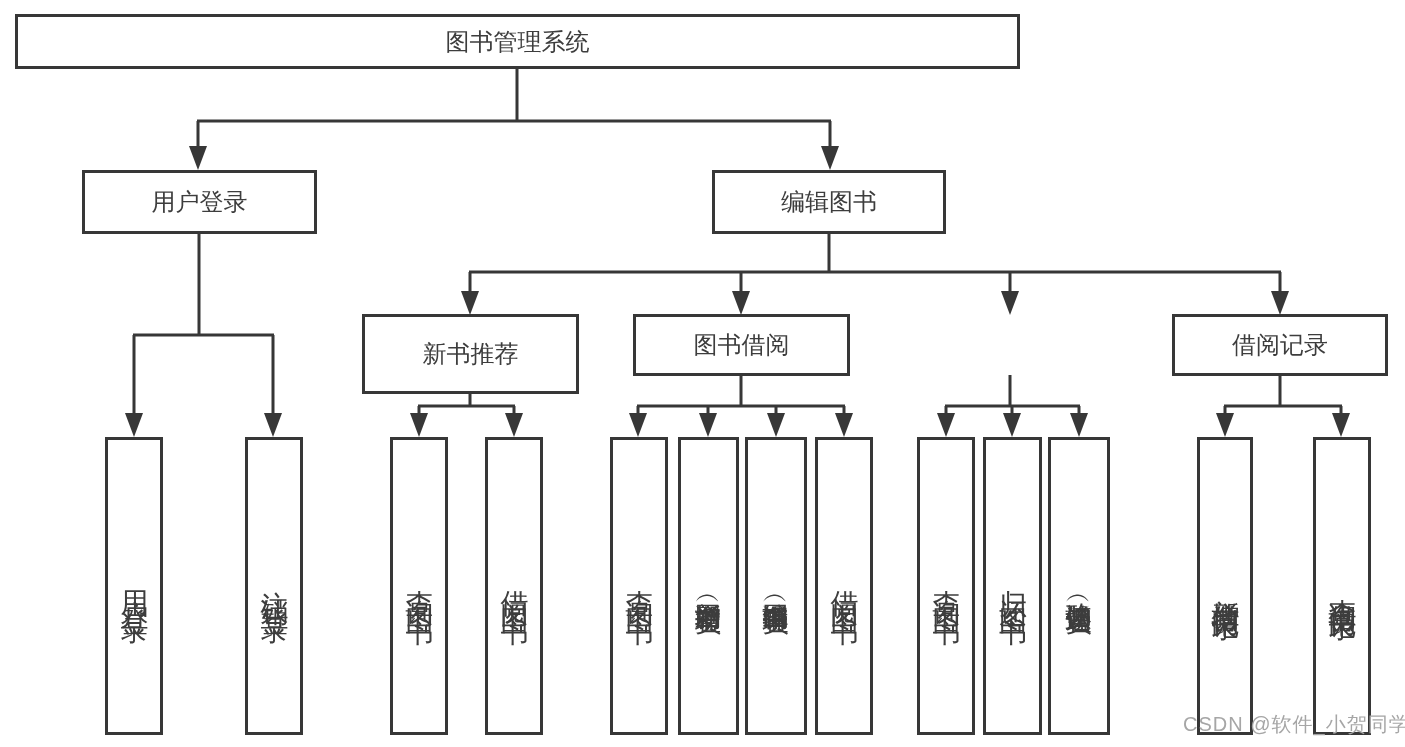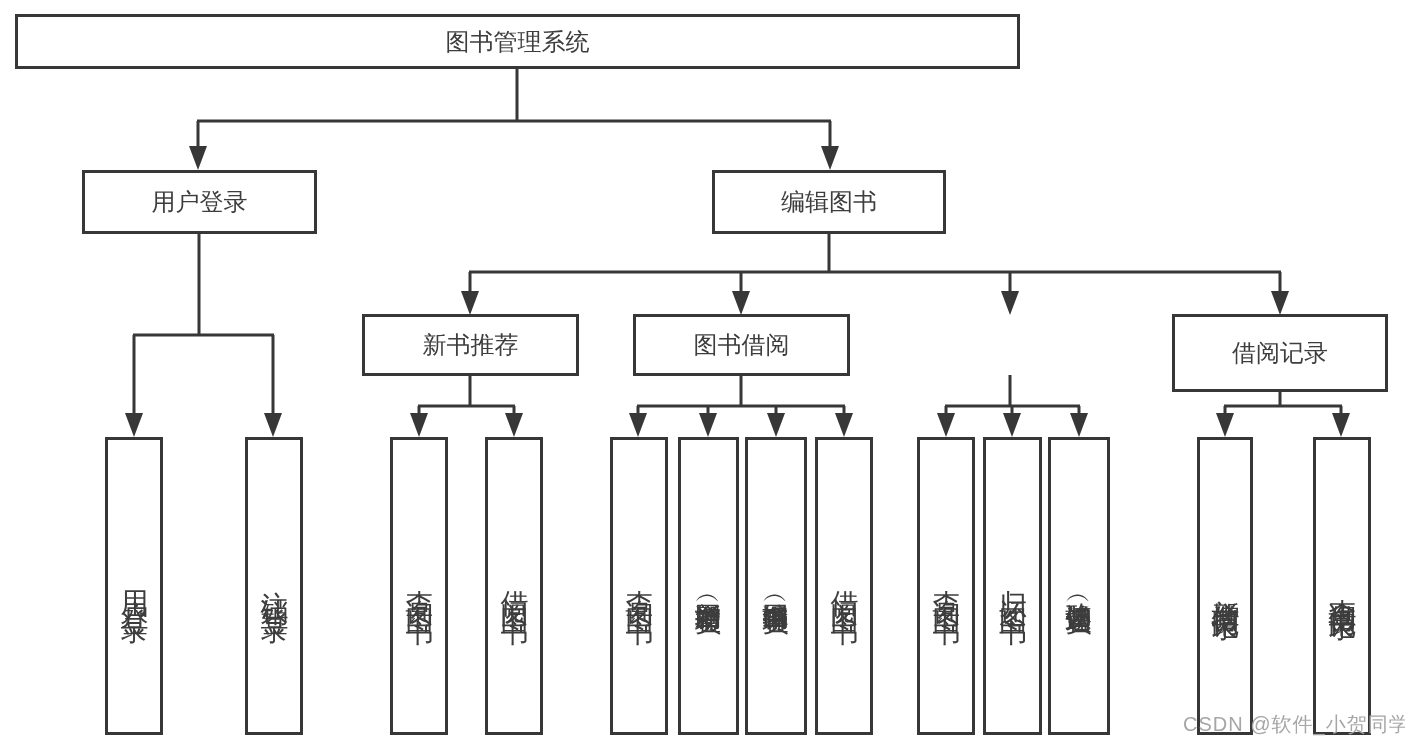--- a/index.html
+++ b/index.html
@@ -76,27 +76,27 @@
     <span>图书管理系统</span>
   </div>
 
   <div class="hbox" style="left:82px;top:170px;width:235px;height:64px;">
     <span>用户登录</span>
   </div>
   <div class="hbox" style="left:712px;top:170px;width:234px;height:64px;">
     <span>编辑图书</span>
   </div>
 
-  <div class="hbox" style="left:362px;top:314px;width:217px;height:62px;">
+  <div class="hbox" style="left:362px;top:314px;width:217px;height:80px;">
     <span>新书推荐</span>
   </div>
   <div class="hbox" style="left:633px;top:314px;width:217px;height:62px;text-align:center;">
     <span>图书借阅</span>
   </div>
-  <div class="hbox" style="left:1172px;top:314px;width:216px;height:78px;">
+  <div class="hbox" style="left:1172px;top:314px;width:216px;height:62px;">
     <span>借阅记录</span>
   </div>
 
   <div class="leaf sp4" style="left:105px;top:437px;width:58px;height:298px;">用户登录</div>
   <div class="leaf sp4" style="left:245px;top:437px;width:58px;height:298px;">注销登录</div>
 
   <div class="leaf sp4" style="left:390px;top:437px;width:58px;height:298px;">查询图书</div>
   <div class="leaf sp4" style="left:485px;top:437px;width:58px;height:298px;">借阅图书</div>
 
   <div class="leaf sp4" style="left:610px;top:437px;width:58px;height:298px;">查询图书</div>

